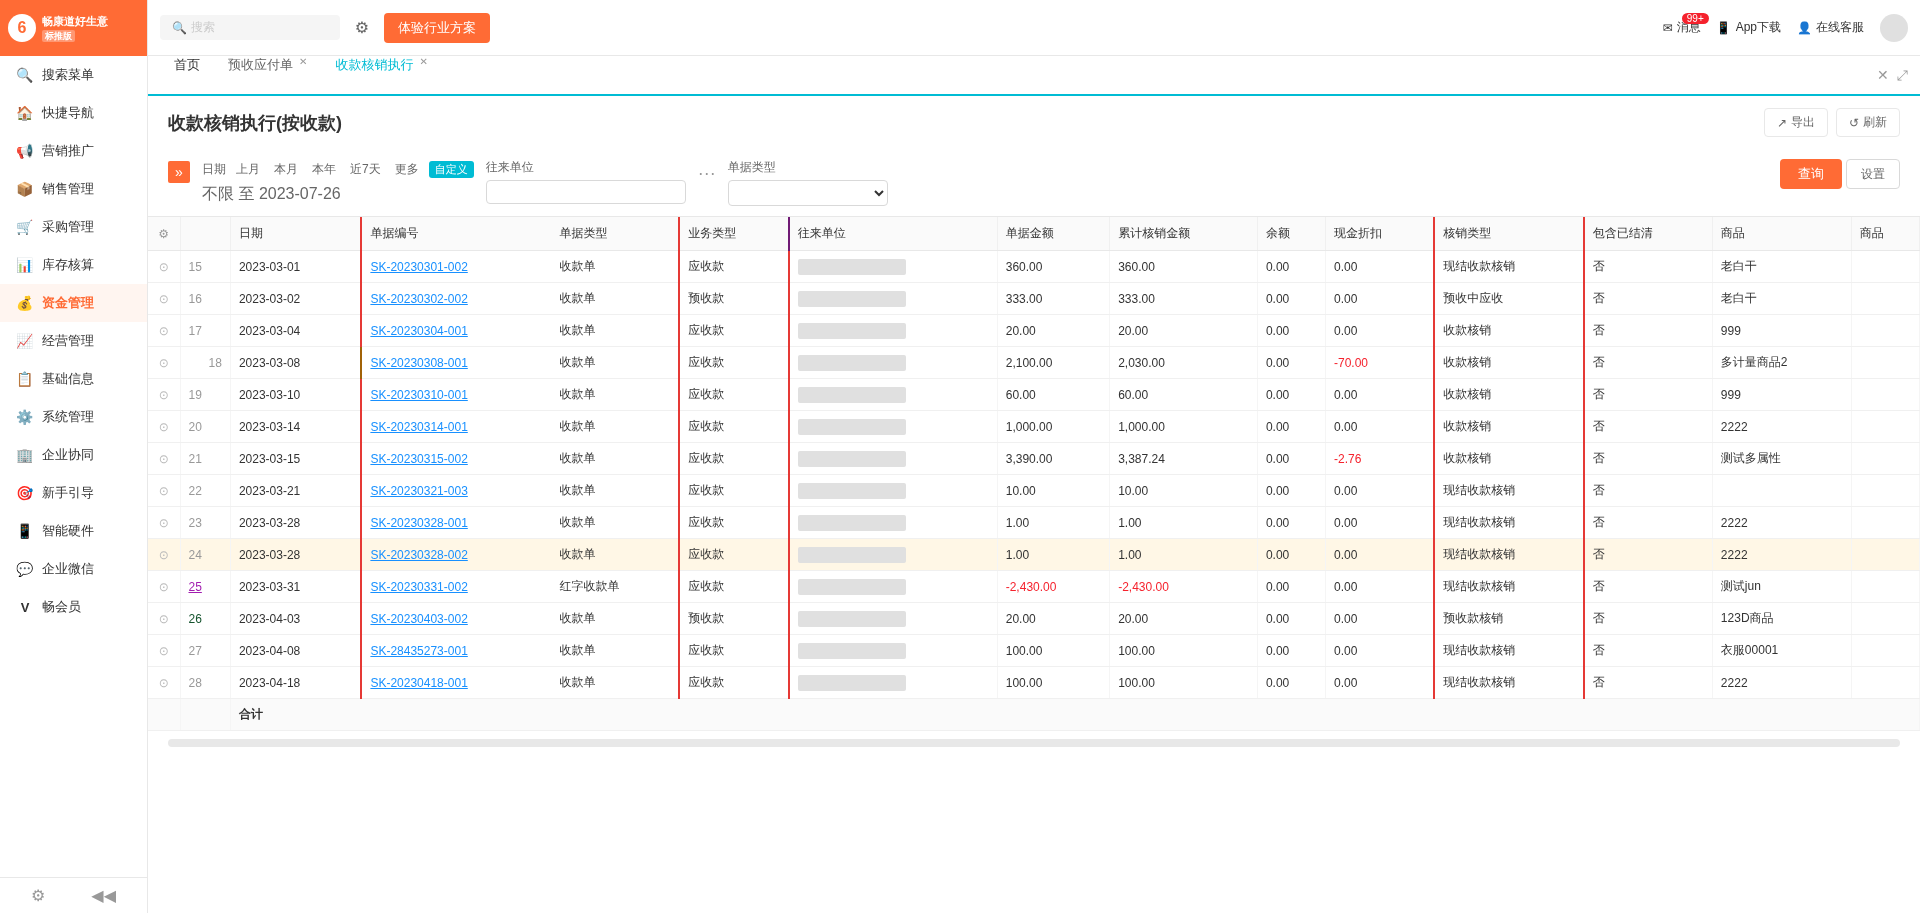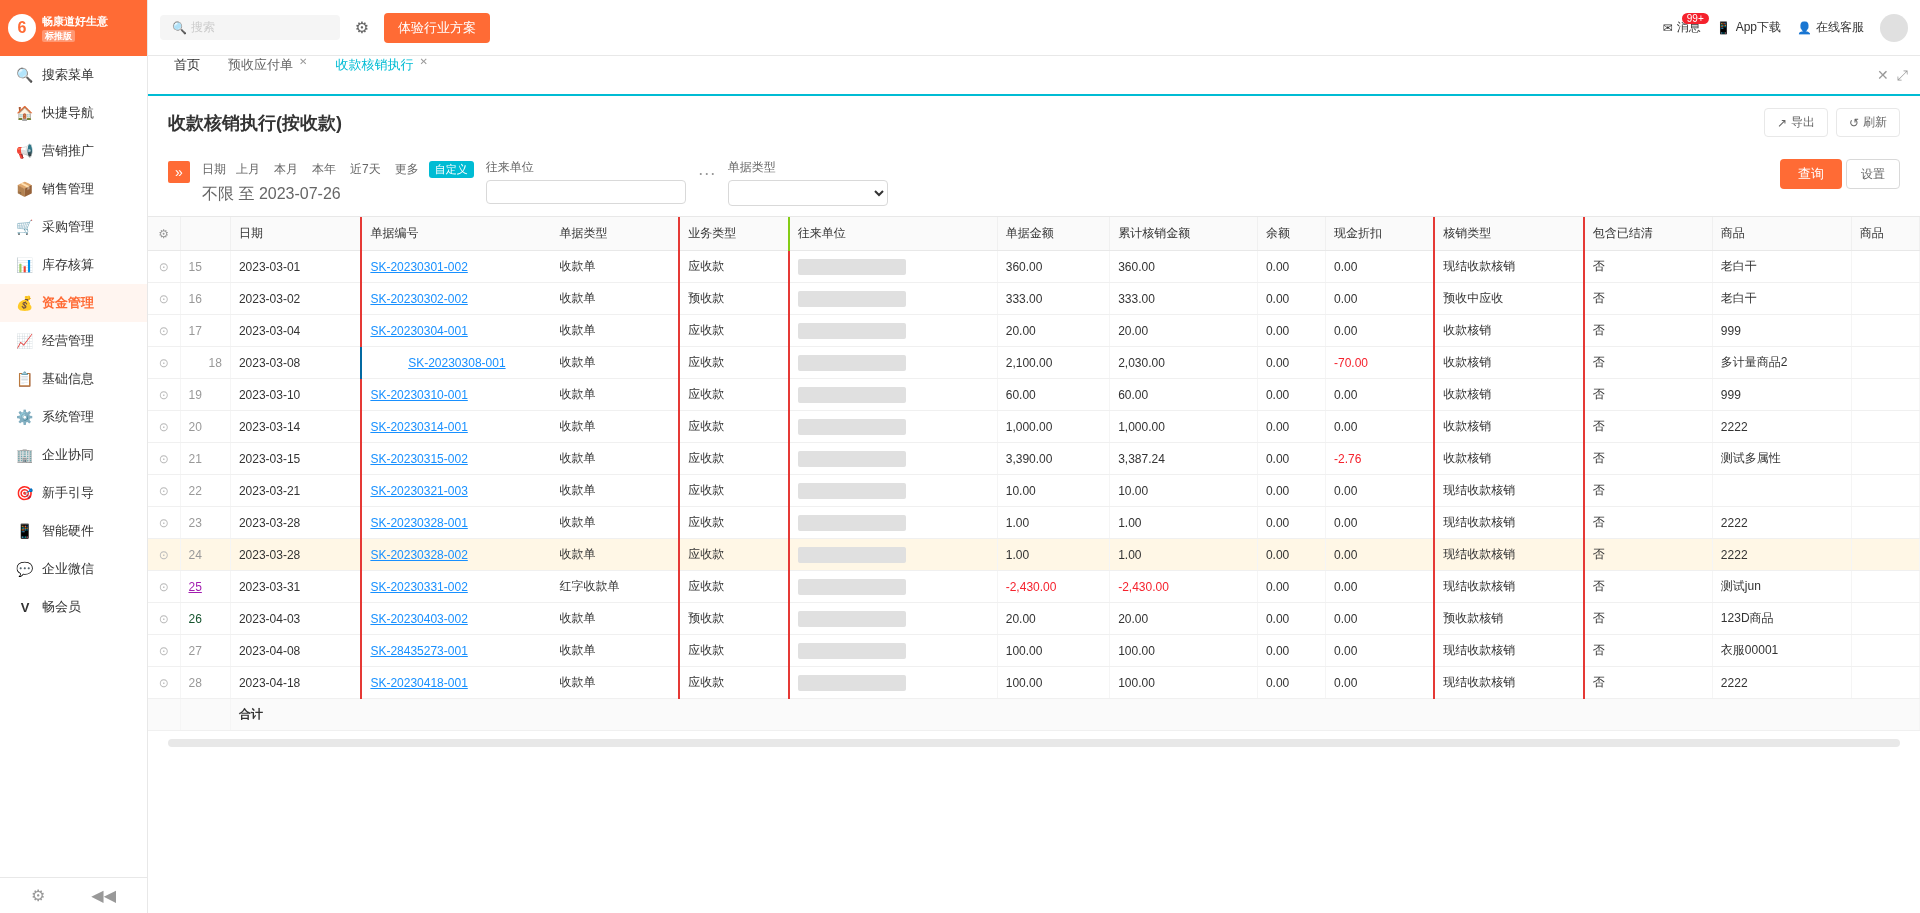--- a/index.html
+++ b/index.html
@@ -441,21 +441,21 @@
       <table>
         <thead>
           <tr>
             <th class="col-icon">
               <span class="settings-icon">⚙</span>
             </th>
             <th></th>
             <th>日期</th>
             <th style="border-left:2px solid #e53935;border-right:none;">单据编号</th>
             <th style="border-right:2px solid #e53935;">单据类型</th>
-            <th style="border-left:2px solid #e53935;border-right:2px solid #84cc16;">业务类型</th>
+            <th style="border-left:2px solid #e53935;border-right:2px solid #701a75;">业务类型</th>
             <th>往来单位</th>
             <th>单据金额</th>
             <th>累计核销金额</th>
             <th>余额</th>
             <th>现金折扣</th>
             <th style="border-left:2px solid #e53935;border-right:2px solid #e53935;">核销类型</th>
             <th>包含已结清</th>
             <th>商品</th>
             <th>商品</th>
           </tr>
@@ -509,21 +509,21 @@
       <td class="">0.00</td>
       <td style="border-left:2px solid #e53935;border-right:2px solid #e53935;">收款核销</td>
       <td>否</td>
       <td>999</td>
       <td></td>
     </tr>
             <tr>
       <td style="text-align:center;"><span style="color:#bbb;cursor:pointer;">⊙</span></td>
       <td style="color:#999;text-align:right;">18</td>
       <td>2023-03-08</td>
-      <td style="border-left:2px solid #0369a1;border-right:none;text-align:center;"><span class="link-cell">SK-20230308-001</span></td>
+      <td style="border-left:2px solid #a16207;border-right:none;"><span class="link-cell">SK-20230308-001</span></td>
       <td style="border-right:2px solid #e53935;">收款单</td>
       <td style="border-left:2px solid #e53935;border-right:2px solid #e53935;">应收款</td>
       <td><span style="background:#e0e0e0;color:#e0e0e0;border-radius:2px;padding:1px 20px;">████████</span></td>
       <td class="">2,100.00</td>
       <td class="">2,030.00</td>
       <td>0.00</td>
       <td class="neg-val">-70.00</td>
       <td style="border-left:2px solid #e53935;border-right:2px solid #e53935;">收款核销</td>
       <td>否</td>
       <td>多计量商品2</td>

